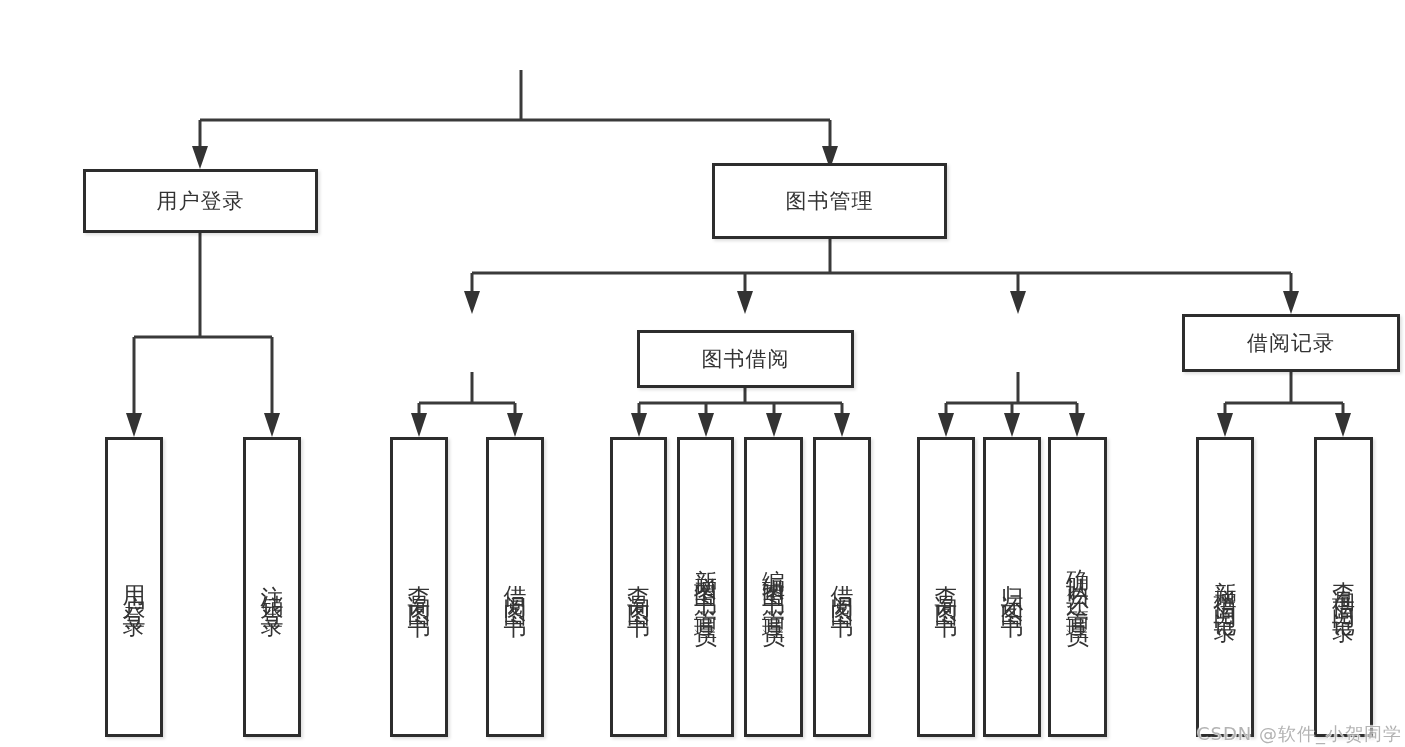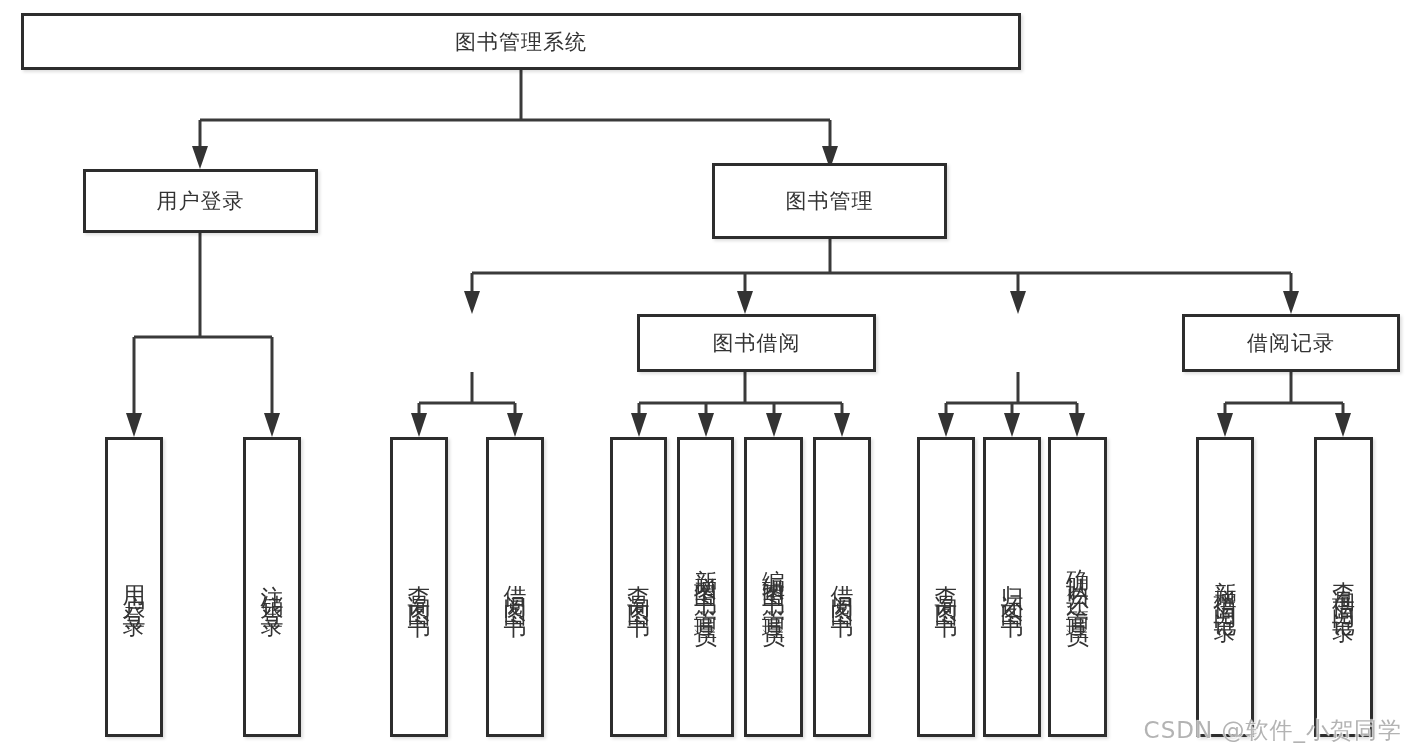--- a/index.html
+++ b/index.html
@@ -27,21 +27,21 @@
     writing-mode:vertical-rl;
     text-orientation:mixed;
     font-size:23px;
     letter-spacing:10px;
     line-height:1;
   }
   .vbox.dense span { letter-spacing:8px; }
   .watermark {
     position:absolute;
     right:3px; bottom:1px;
-    font-size:23px;
+    font-size:18px;
     color:#b3b3b3;
     letter-spacing:1px;
     text-shadow:1px 1px 1px rgba(255,255,255,0.95), -1px -1px 1px rgba(255,255,255,0.85);
     z-index:5;
     white-space:nowrap;
   }
 </style>
 </head>
 <body>
 
@@ -106,32 +106,29 @@
       <polygon points="766,413 782,413 774,437"></polygon>
       <polygon points="834,413 850,413 842,437"></polygon>
       <polygon points="938,413 954,413 946,437"></polygon>
       <polygon points="1004,413 1020,413 1012,437"></polygon>
       <polygon points="1069,413 1085,413 1077,437"></polygon>
       <polygon points="1217,413 1233,413 1225,437"></polygon>
       <polygon points="1335,413 1351,413 1343,437"></polygon>
     </g>
   </svg>
 
-  <div class="box hbox" style="left:21px; top:13px; width:1000px; height:57px">
-    <span>图书管理系统</span>
-  </div>
 
   <div class="box hbox" style="left:83px; top:169px; width:235px; height:64px">
     <span>用户登录</span>
   </div>
   <div class="box hbox" style="left:712px; top:163px; width:235px; height:76px">
     <span>图书管理</span>
   </div>
 
-  <div class="box hbox" style="left:637px; top:314px; width:239px; height:58px">
+  <div class="box hbox" style="left:637px; top:330px; width:217px; height:58px">
     <span>图书借阅</span>
   </div>
   <div class="box hbox" style="left:1182px; top:314px; width:218px; height:58px">
     <span>借阅记录</span>
   </div>
 
   <div class="box vbox" style="left:105px; width:58px">
     <span>用户登录</span>
   </div>
   <div class="box vbox" style="left:243px; width:58px">

